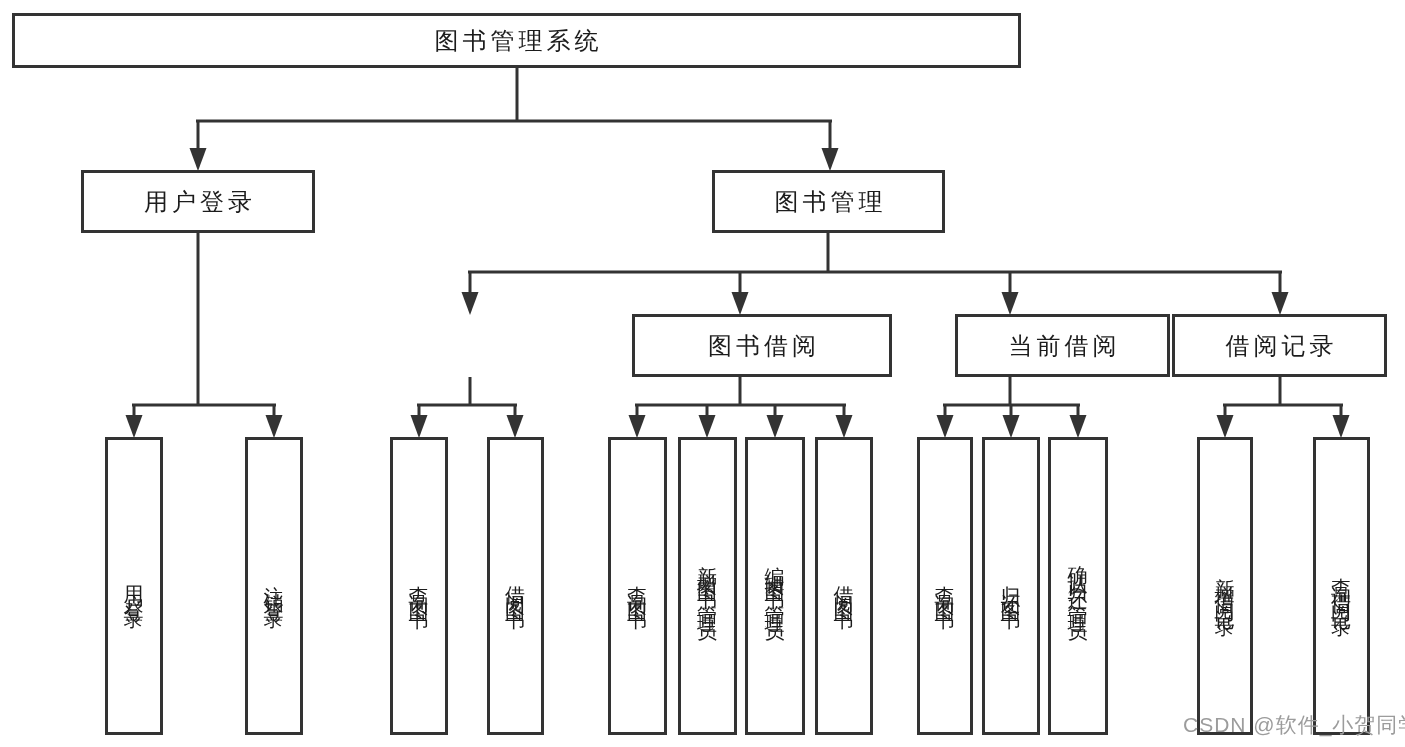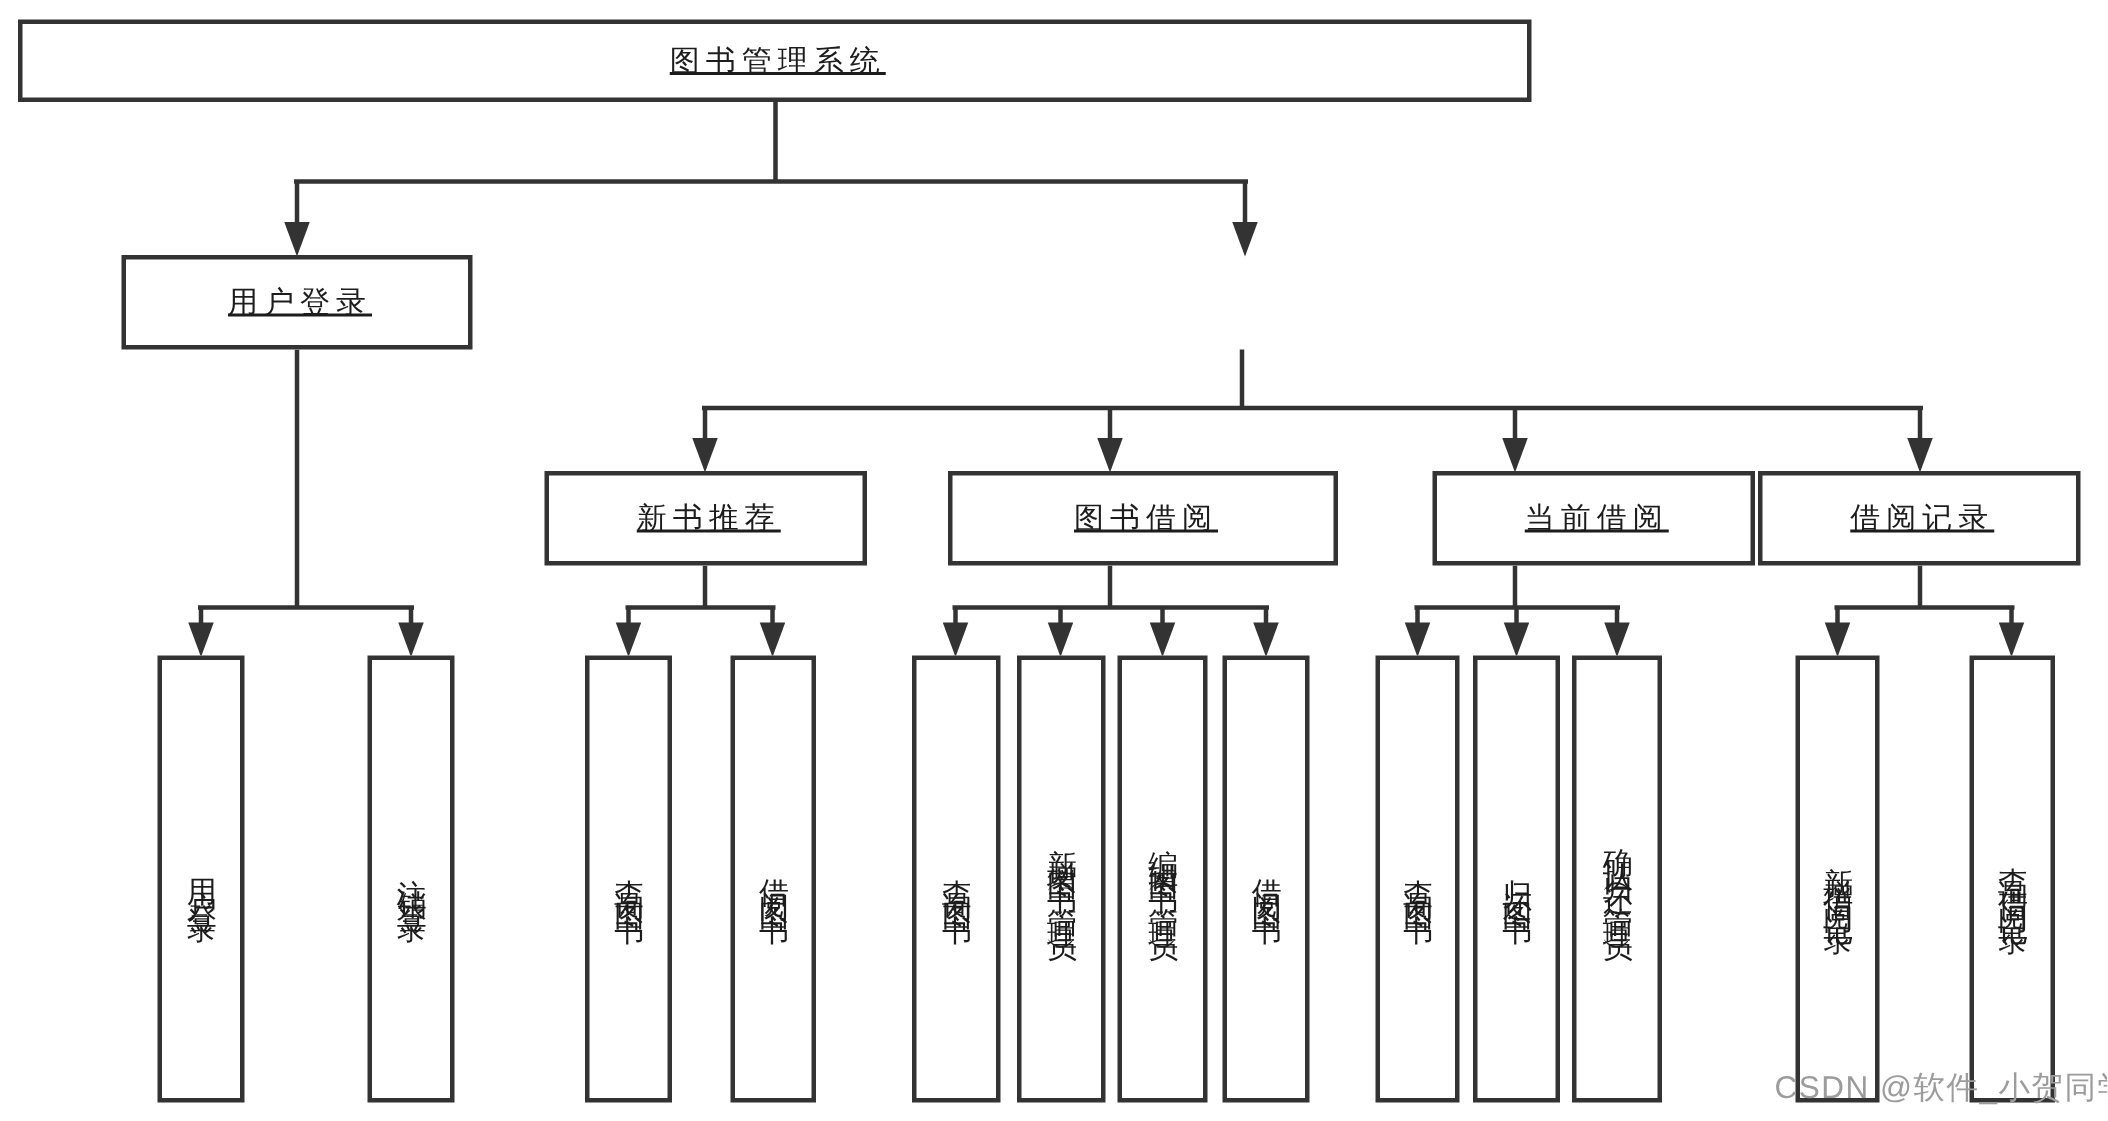--- a/index.html
+++ b/index.html
@@ -26,25 +26,24 @@
     box-sizing: border-box;
     background: #ffffff;
     border: 3px solid #333333;
     display: flex;
     align-items: center;
     justify-content: center;
     color: #1c1c1c;
     z-index: 1;
   }
   .h-node {
-    font-size: 20px;
+    font-size: 24px;
     letter-spacing: 4px;
     text-indent: 4px;
     white-space: nowrap;
-    text-decoration: underline;
   }
   .v-node {
     writing-mode: vertical-lr;
     text-orientation: mixed;
     font-size: 20px;
     letter-spacing: 8px;
     line-height: 1;
     white-space: nowrap;
   }
   .watermark {
@@ -114,22 +113,22 @@
       <polygon points="936.5,415 953.5,415 945,438" fill="#333333"></polygon>
       <polygon points="1002.5,415 1019.5,415 1011,438" fill="#333333"></polygon>
       <polygon points="1069.5,415 1086.5,415 1078,438" fill="#333333"></polygon>
       <polygon points="1216.5,415 1233.5,415 1225,438" fill="#333333"></polygon>
       <polygon points="1332.5,415 1349.5,415 1341,438" fill="#333333"></polygon>
     </svg>
 
   <div class="node h-node" style="left:12px; top:13px; width:1009px; height:55px;">图书管理系统</div>
 
   <div class="node h-node" style="left:81px; top:170px; width:234px; height:63px;">用户登录</div>
+  <div class="node h-node" style="left:712px; top:170px; width:233px; height:63px;">图书管理</div>
 
-  <div class="node h-node" style="left:363px; top:314px; width:215px; height:63px;">新书推荐</div>
   <div class="node h-node" style="left:632px; top:314px; width:260px; height:63px;">图书借阅</div>
   <div class="node h-node" style="left:955px; top:314px; width:215px; height:63px;">当前借阅</div>
   <div class="node h-node" style="left:1172px; top:314px; width:215px; height:63px;">借阅记录</div>
 
   <div class="node v-node" style="left:105px; top:437px; width:58px; height:298px;">用户登录</div>
   <div class="node v-node" style="left:245px; top:437px; width:58px; height:298px;">注销登录</div>
 
   <div class="node v-node" style="left:390px; top:437px; width:58px; height:298px;">查询图书</div>
   <div class="node v-node" style="left:487px; top:437px; width:57px; height:298px;">借阅图书</div>
 

